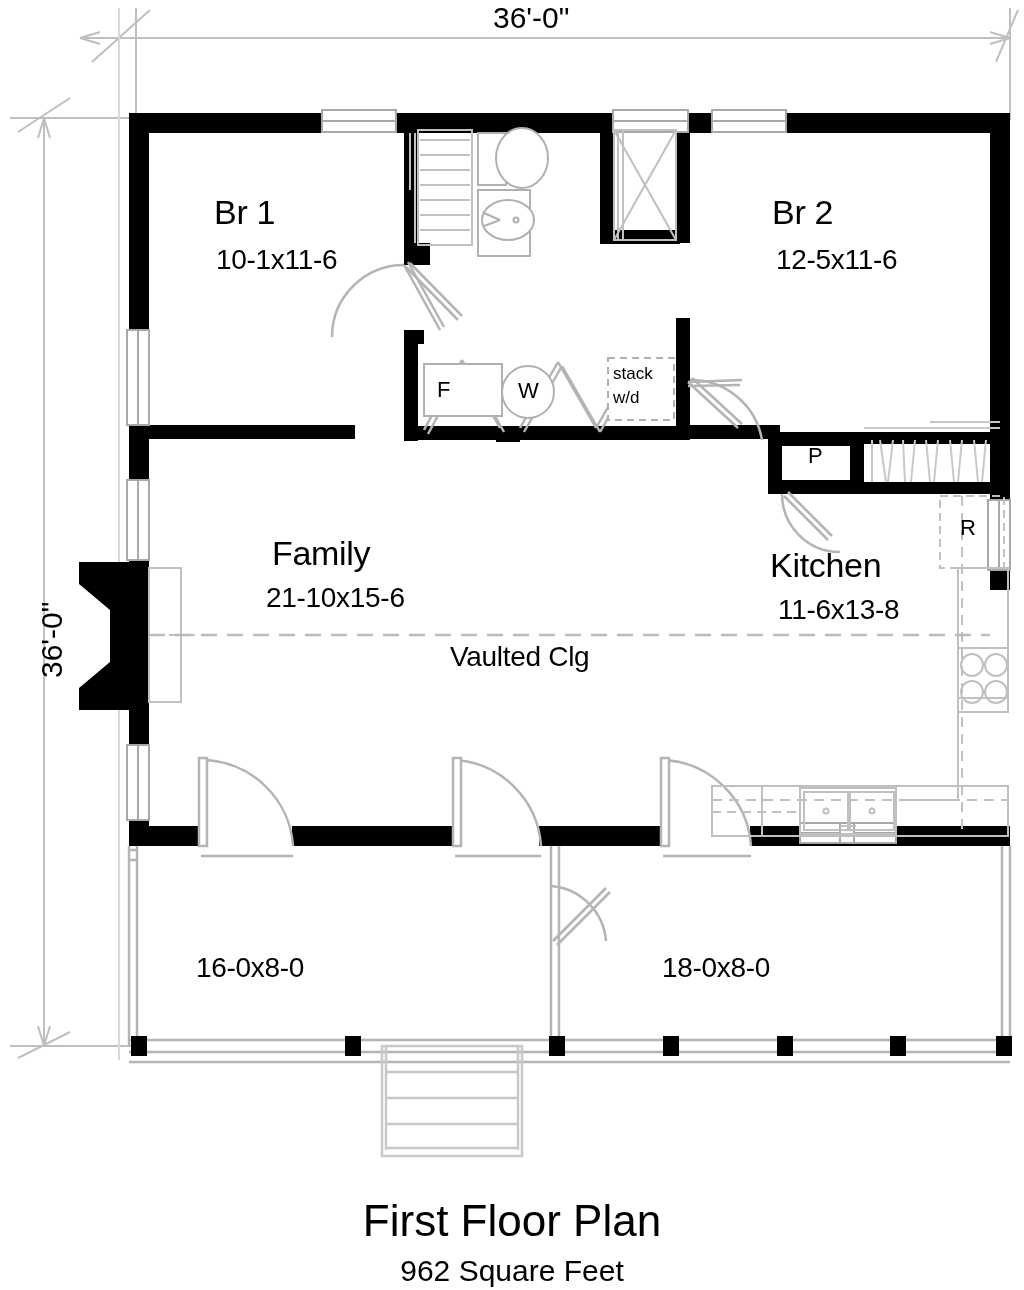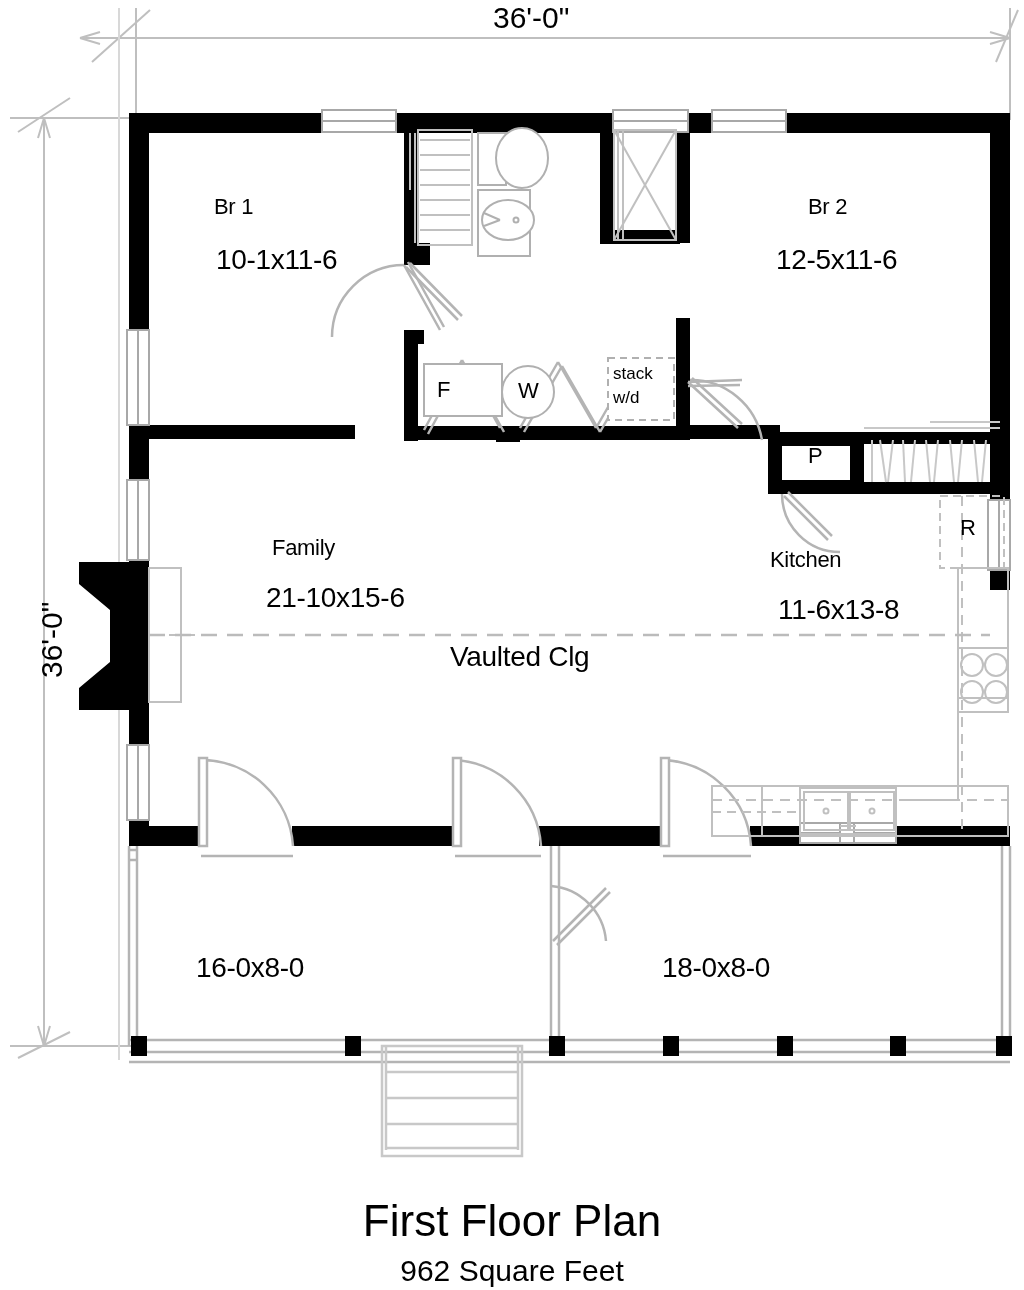--- a/index.html
+++ b/index.html
@@ -23,21 +23,21 @@
     display: block;
   }
   .lbl {
     position: absolute;
     white-space: nowrap;
     color: #000;
     font-family: "Liberation Sans", sans-serif;
     line-height: 1.05;
   }
   .room-name {
-    font-size: 22px;
+    font-size: 34px;
     letter-spacing: -0.3px;
   }
   .room-dim {
     font-size: 28px;
     letter-spacing: -0.3px;
   }
   .small-tag {
     font-size: 22px;
   }
   .tiny-tag {
@@ -343,21 +343,21 @@
 
   </svg>
 
   <div class="lbl dim-text" style="left:493px; top:2px;">36'-0"</div>
 
   <div class="lbl dim-text-vert" style="left:36px; top:678px;">36'-0"</div>
 
   <div class="lbl room-name" style="left:214px; top:195px;">Br 1</div>
   <div class="lbl room-dim" style="left:216px; top:245px;text-align:center;">10-1x11-6</div>
 
-  <div class="lbl room-name" style="left:808px; top:195px;">Br 2</div>
+  <div class="lbl room-name" style="left:772px; top:195px;">Br 2</div>
   <div class="lbl room-dim" style="left:776px; top:245px;">12-5x11-6</div>
 
   <div class="lbl room-name" style="left:272px; top:536px;">Family</div>
   <div class="lbl room-dim" style="left:266px; top:583px;">21-10x15-6</div>
 
   <div class="lbl room-dim" style="left:450px; top:642px;">Vaulted Clg</div>
 
   <div class="lbl room-name" style="left:770px; top:548px;">Kitchen</div>
   <div class="lbl room-dim" style="left:778px; top:595px;">11-6x13-8</div>
 

